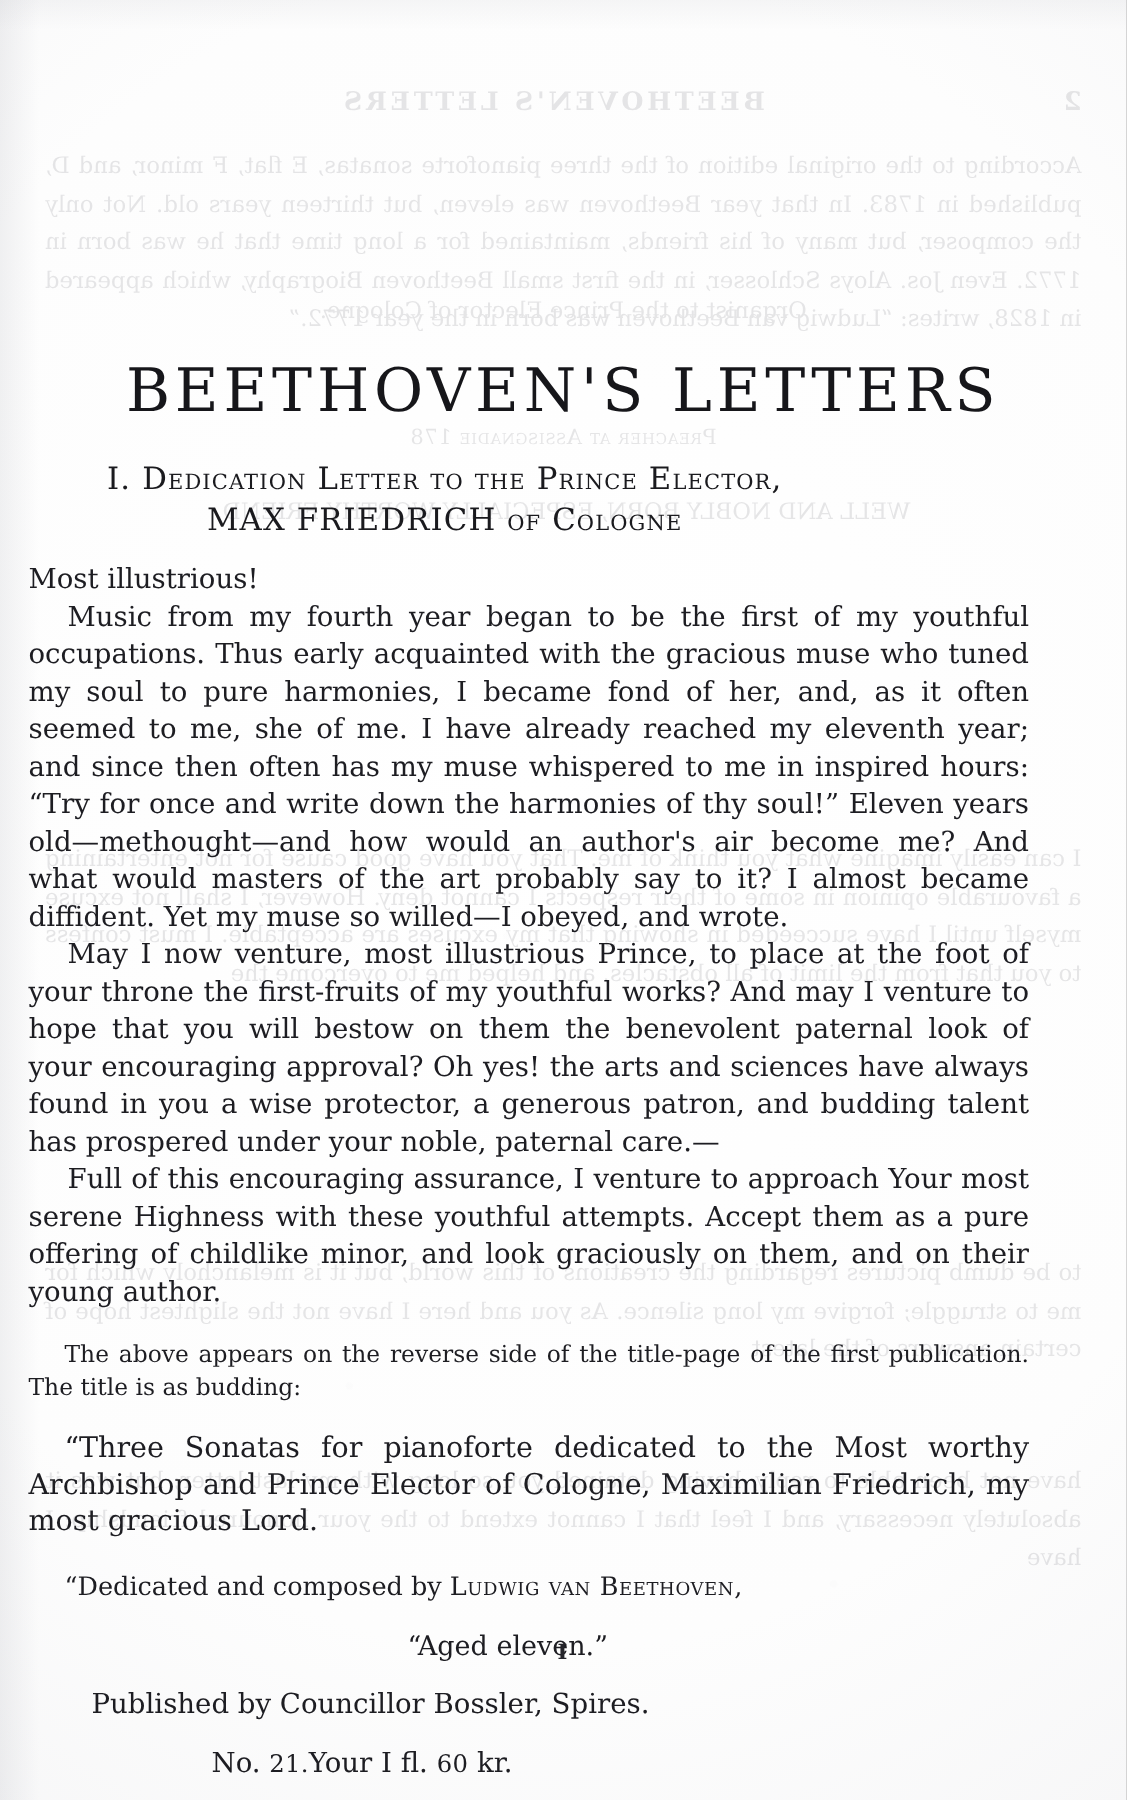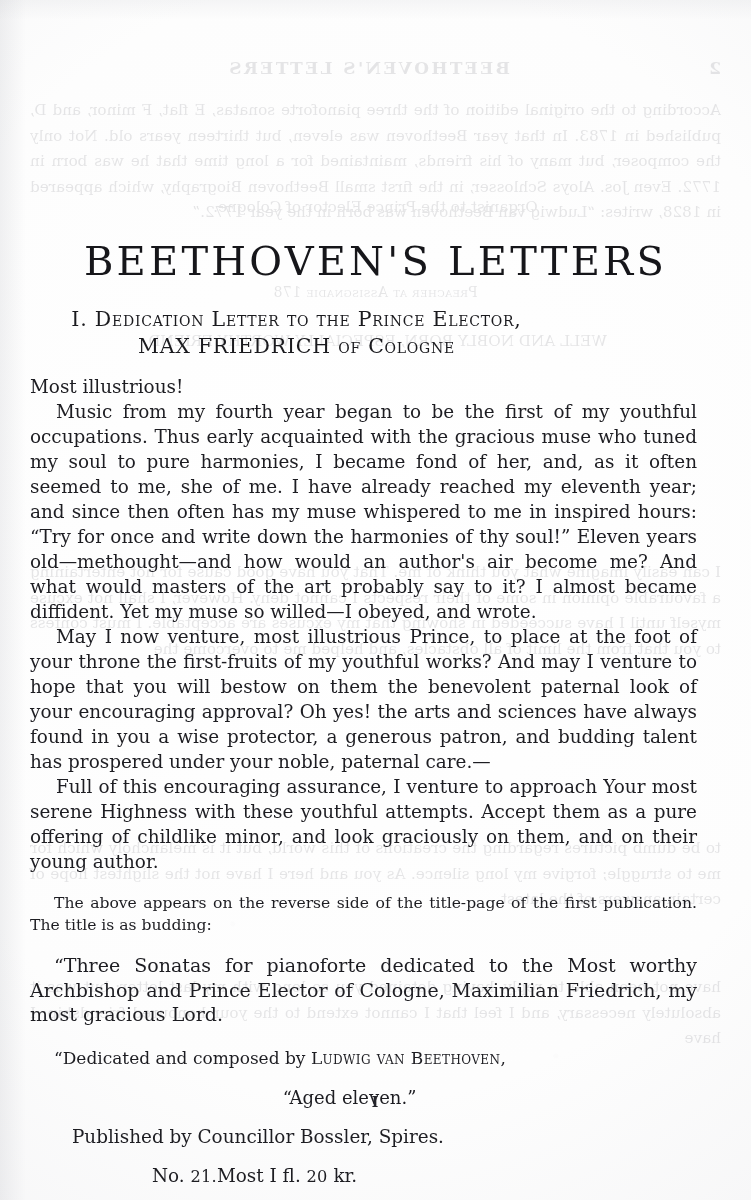--- a/index.html
+++ b/index.html
@@ -129,21 +129,21 @@
     color: #1a1a1e;
   }
   .subtitle .allcaps {
     font-variant: normal;
     text-transform: uppercase;
   }
 
   .body {
     position: absolute;
     top: 374px;
-    left: 30px;
+    left: 19px;
     width: 667px;
   }
 
   p.bodytext {
     margin: 0;
     font-size: 18.4px;
     line-height: 25.0px;
     text-align: justify;
     text-justify: inter-word;
     color: #1d1d22;
@@ -279,21 +279,21 @@
         <span>“Dedicated and composed by</span>
         <span class="smallcaps">Ludwig van Beethoven,</span>
       </p>
 
       <p class="aged-line">“Aged eleven.”</p>
 
       <p class="published-line">Published by Councillor Bossler, Spires.</p>
 
       <div class="price-row">
         <span class="num"><span>No.</span> <span class="osf">21.</span></span>
-        <span class="price"><span>Most</span> <span>I</span> <span>fl.</span> <span class="osf">20</span> <span>kr.</span></span>
+        <span class="price"><span>Your</span> <span>I</span> <span>fl.</span> <span class="osf">60</span> <span>kr.</span></span>
       </div>
 
     </div>
 
     <div class="folio">I</div>
 
   </div>
 </div>
 
 </body></html>

